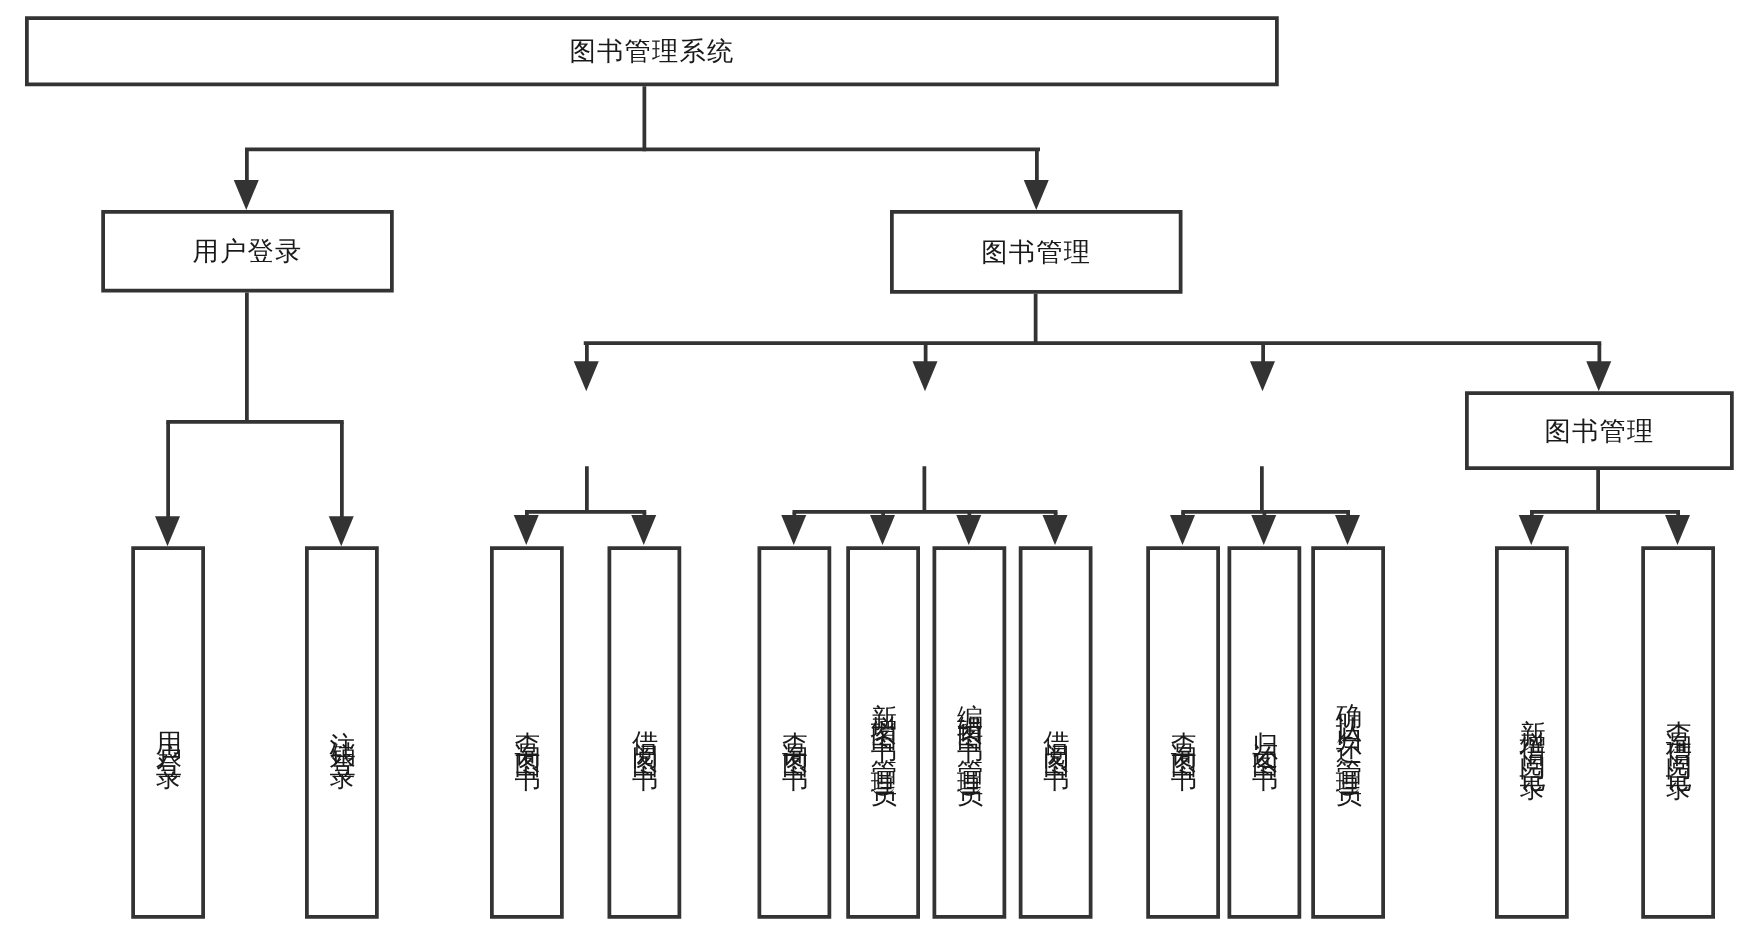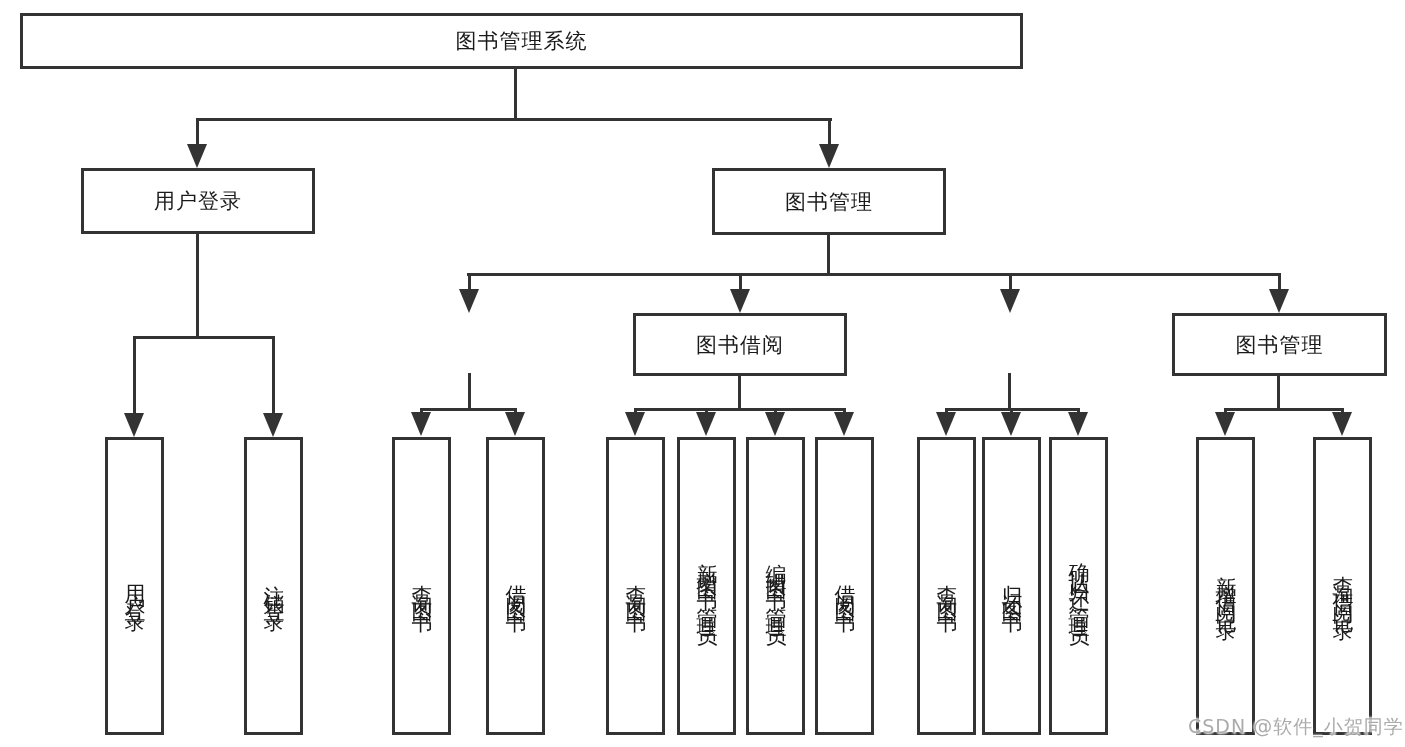--- a/index.html
+++ b/index.html
@@ -32,21 +32,20 @@
 </head>
 <body>
 
 <div id="canvas">
 
   <div class="box" style="left:20px;top:13px;width:1003px;height:56px">图书管理系统</div>
 
   <div class="box" style="left:81px;top:168px;width:234px;height:66px">用户登录</div>
   <div class="box" style="left:712px;top:168px;width:234px;height:67px">图书管理</div>
 
-  <div class="box" style="left:633px;top:313px;width:214px;height:63px">图书借阅</div>
   <div class="box" style="left:1172px;top:313px;width:215px;height:63px">图书管理</div>
 
   <div class="box leaf" style="left:105px;top:437px;width:59px;height:298px">
     <span>用户登录</span>
     </div>
   <div class="box leaf" style="left:244px;top:437px;width:59px;height:298px">
     <span>注销登录</span>
     </div>
   <div class="box leaf" style="left:392px;top:437px;width:59px;height:298px">
     <span>查询图书</span>
@@ -134,15 +133,14 @@
   <div class="tri" style="left:1001px;top:412px"></div>
   <div class="tri" style="left:1068px;top:412px"></div>
 
   <div class="vline" style="left:1277px;top:375px;width:3px;height:35px"></div>
   <div class="hline" style="left:1224px;top:408px;width:120px;height:3px"></div>
   <div class="vline" style="left:1224px;top:410px;width:3px;height:6px"></div>
   <div class="vline" style="left:1341px;top:410px;width:3px;height:6px"></div>
   <div class="tri" style="left:1215px;top:412px"></div>
   <div class="tri" style="left:1332px;top:412px"></div>
 
-  <div class="watermark">CSDN @软件_小贺同学</div>
 
 </div>
 
 </body></html>

